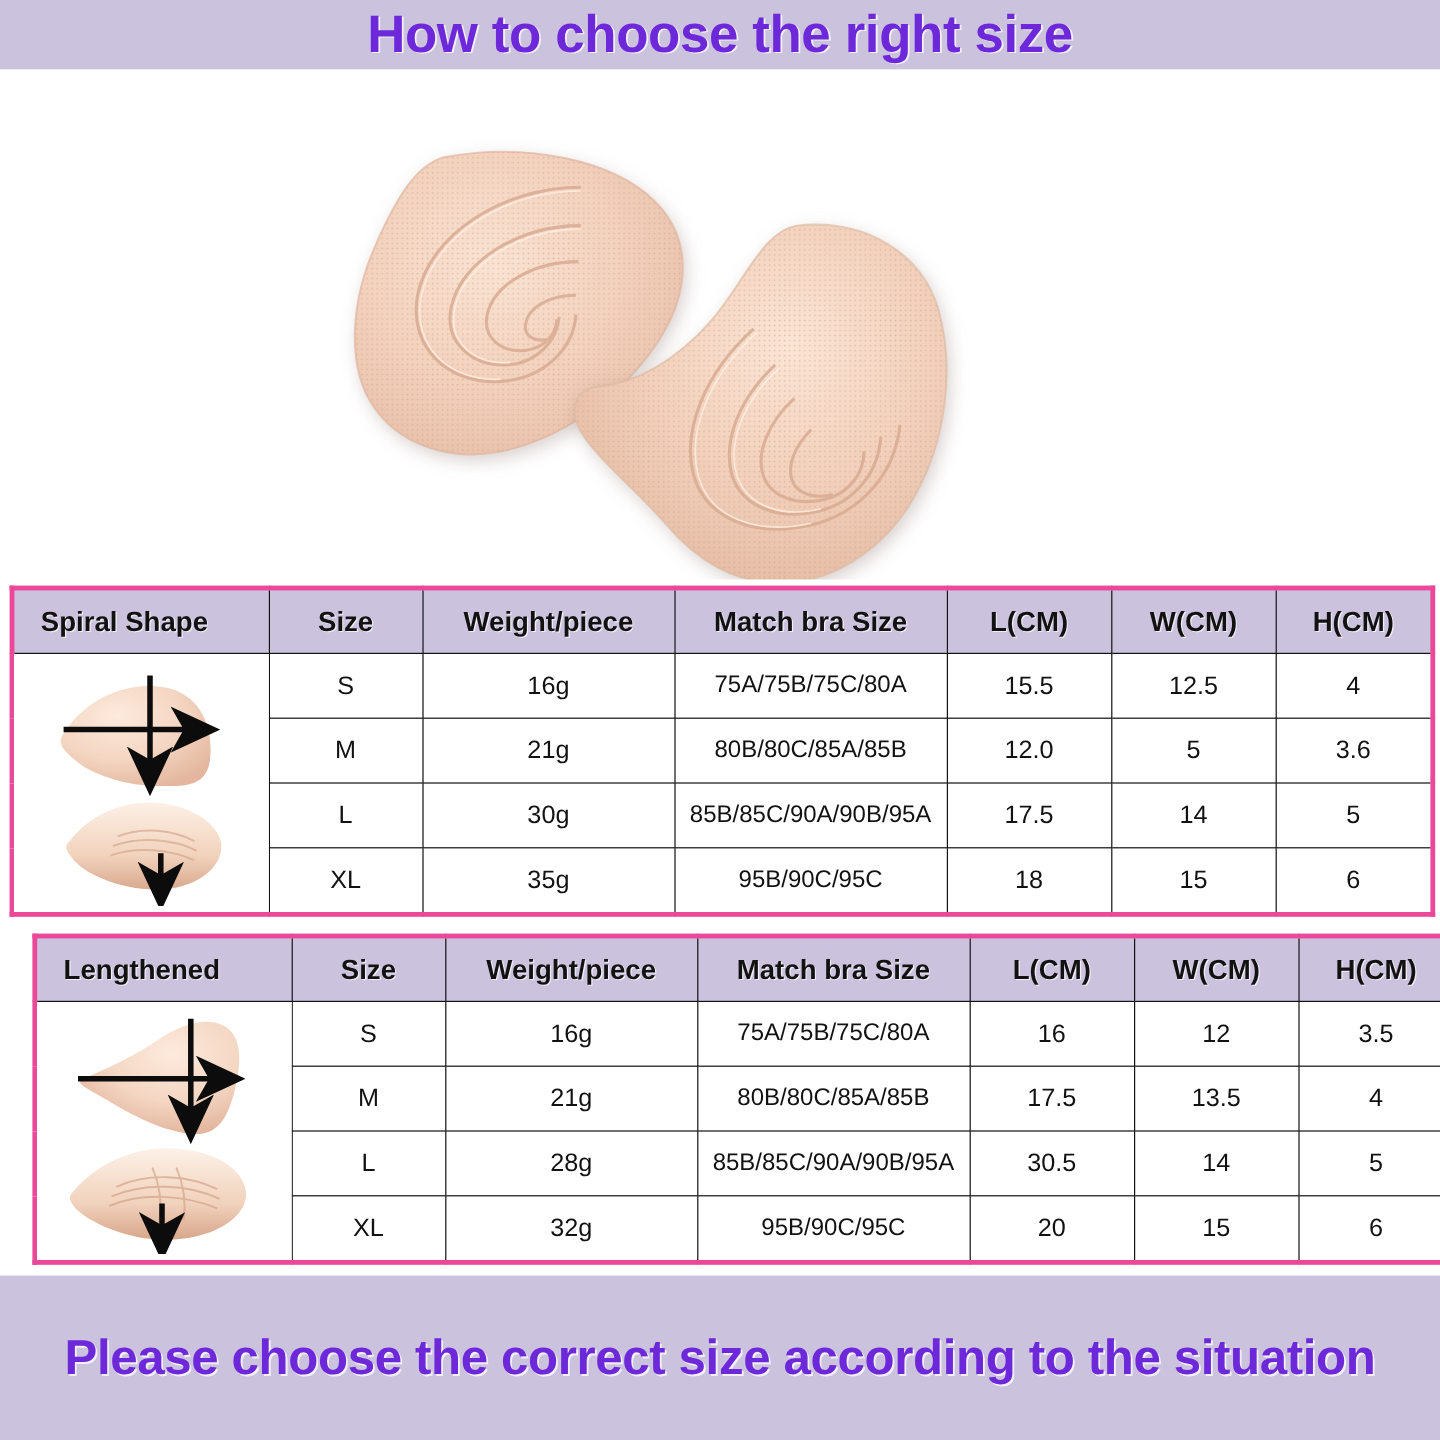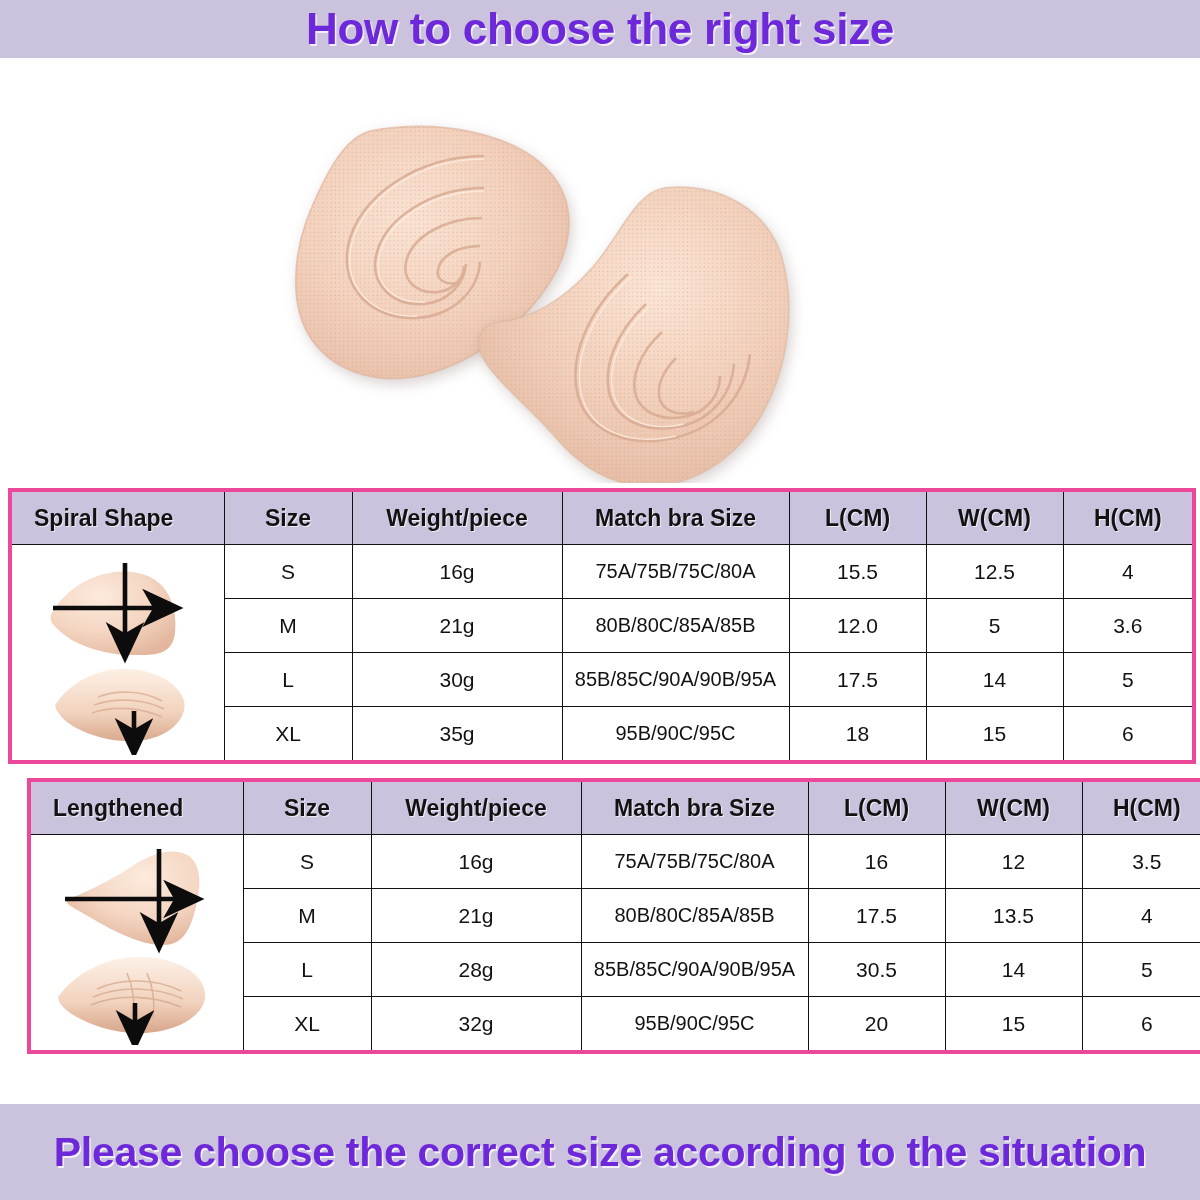--- a/index.html
+++ b/index.html
@@ -26,21 +26,21 @@
   .banner-title {
     font-size: 44px;
     font-weight: bold;
     color: #6d28d9;
     letter-spacing: -0.3px;
     text-shadow: 1.5px 1.5px 0 rgba(255,255,255,0.75);
     white-space: nowrap;
   }
   #top-banner { height: 58px; }
   #bottom-banner {
-    height: 96px;
+    height: 137px;
     position: absolute;
     left: 0;
     bottom: 0;
     margin-top: 20px;
   }
   #bottom-banner .banner-title { font-size: 41px; }
 
   
   .hero {
     width: 1200px;

